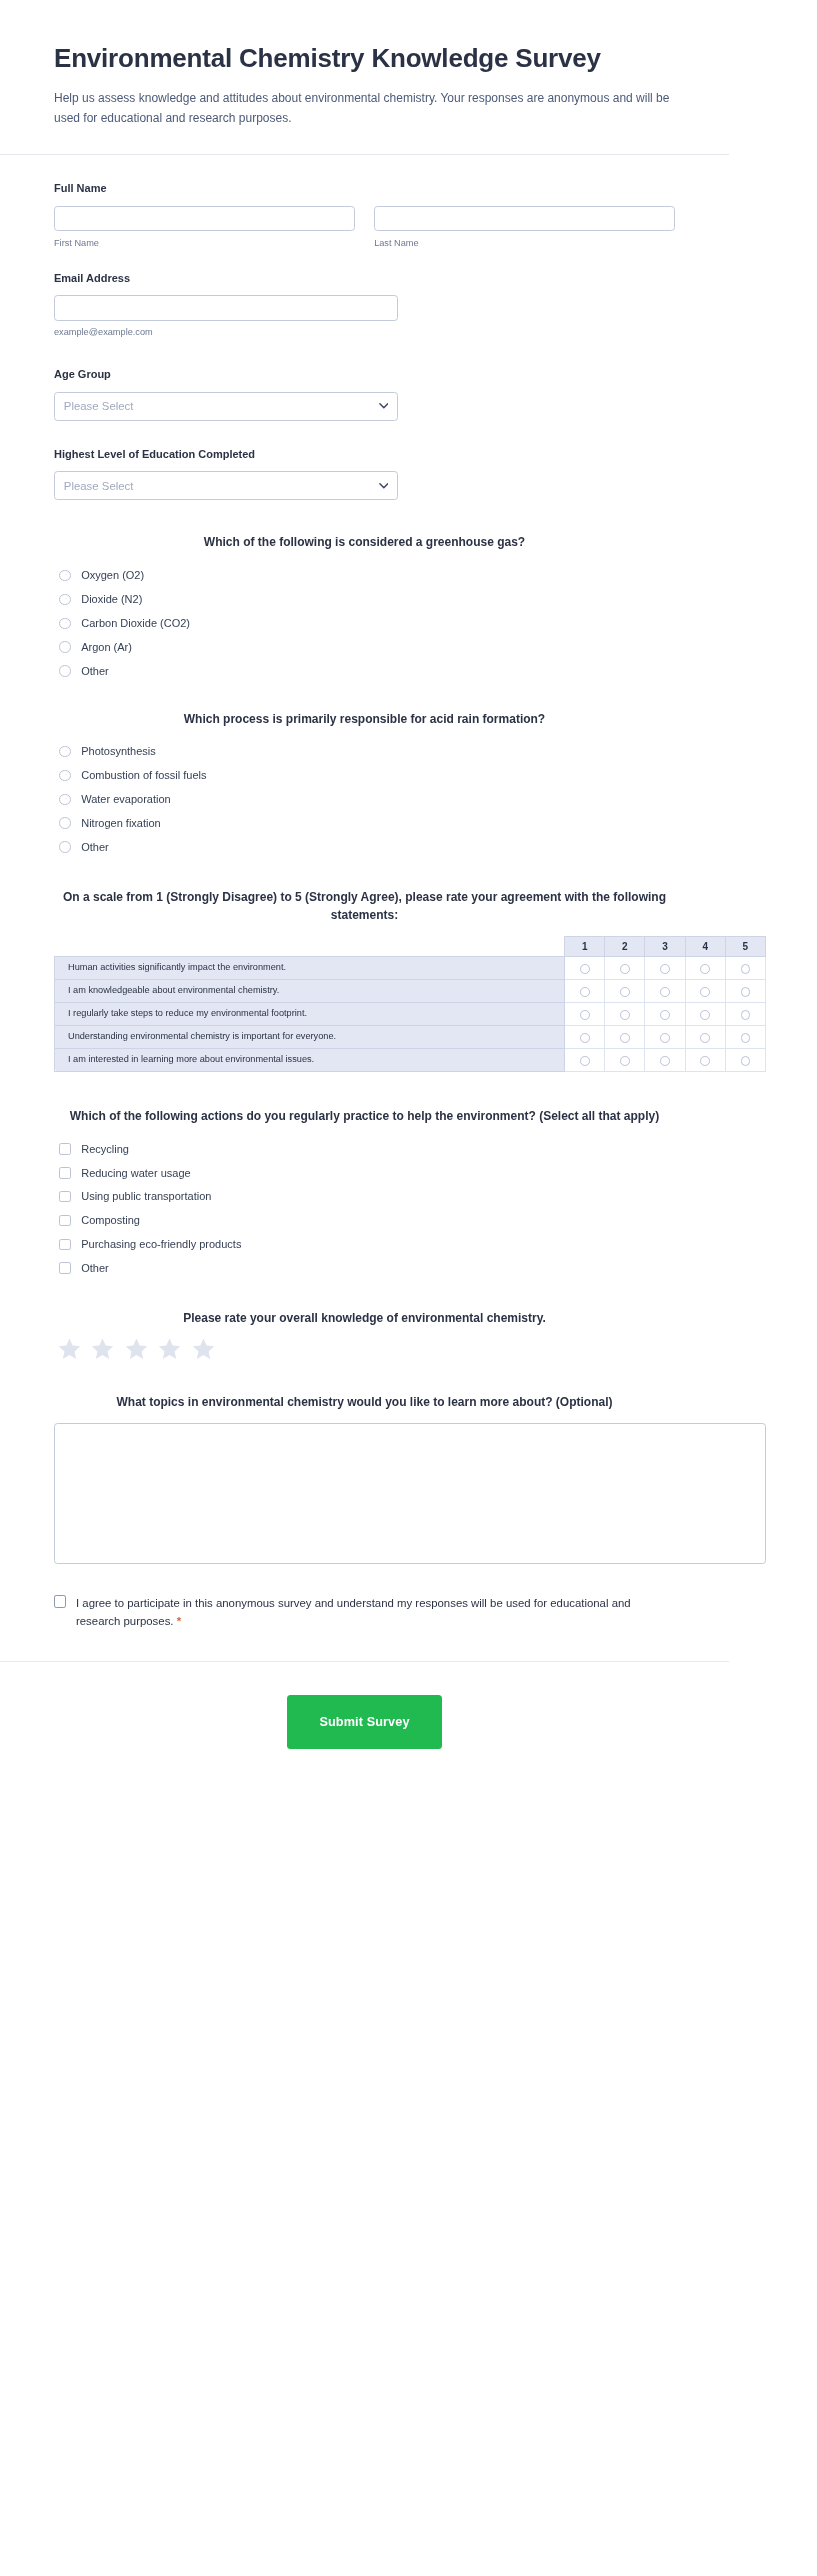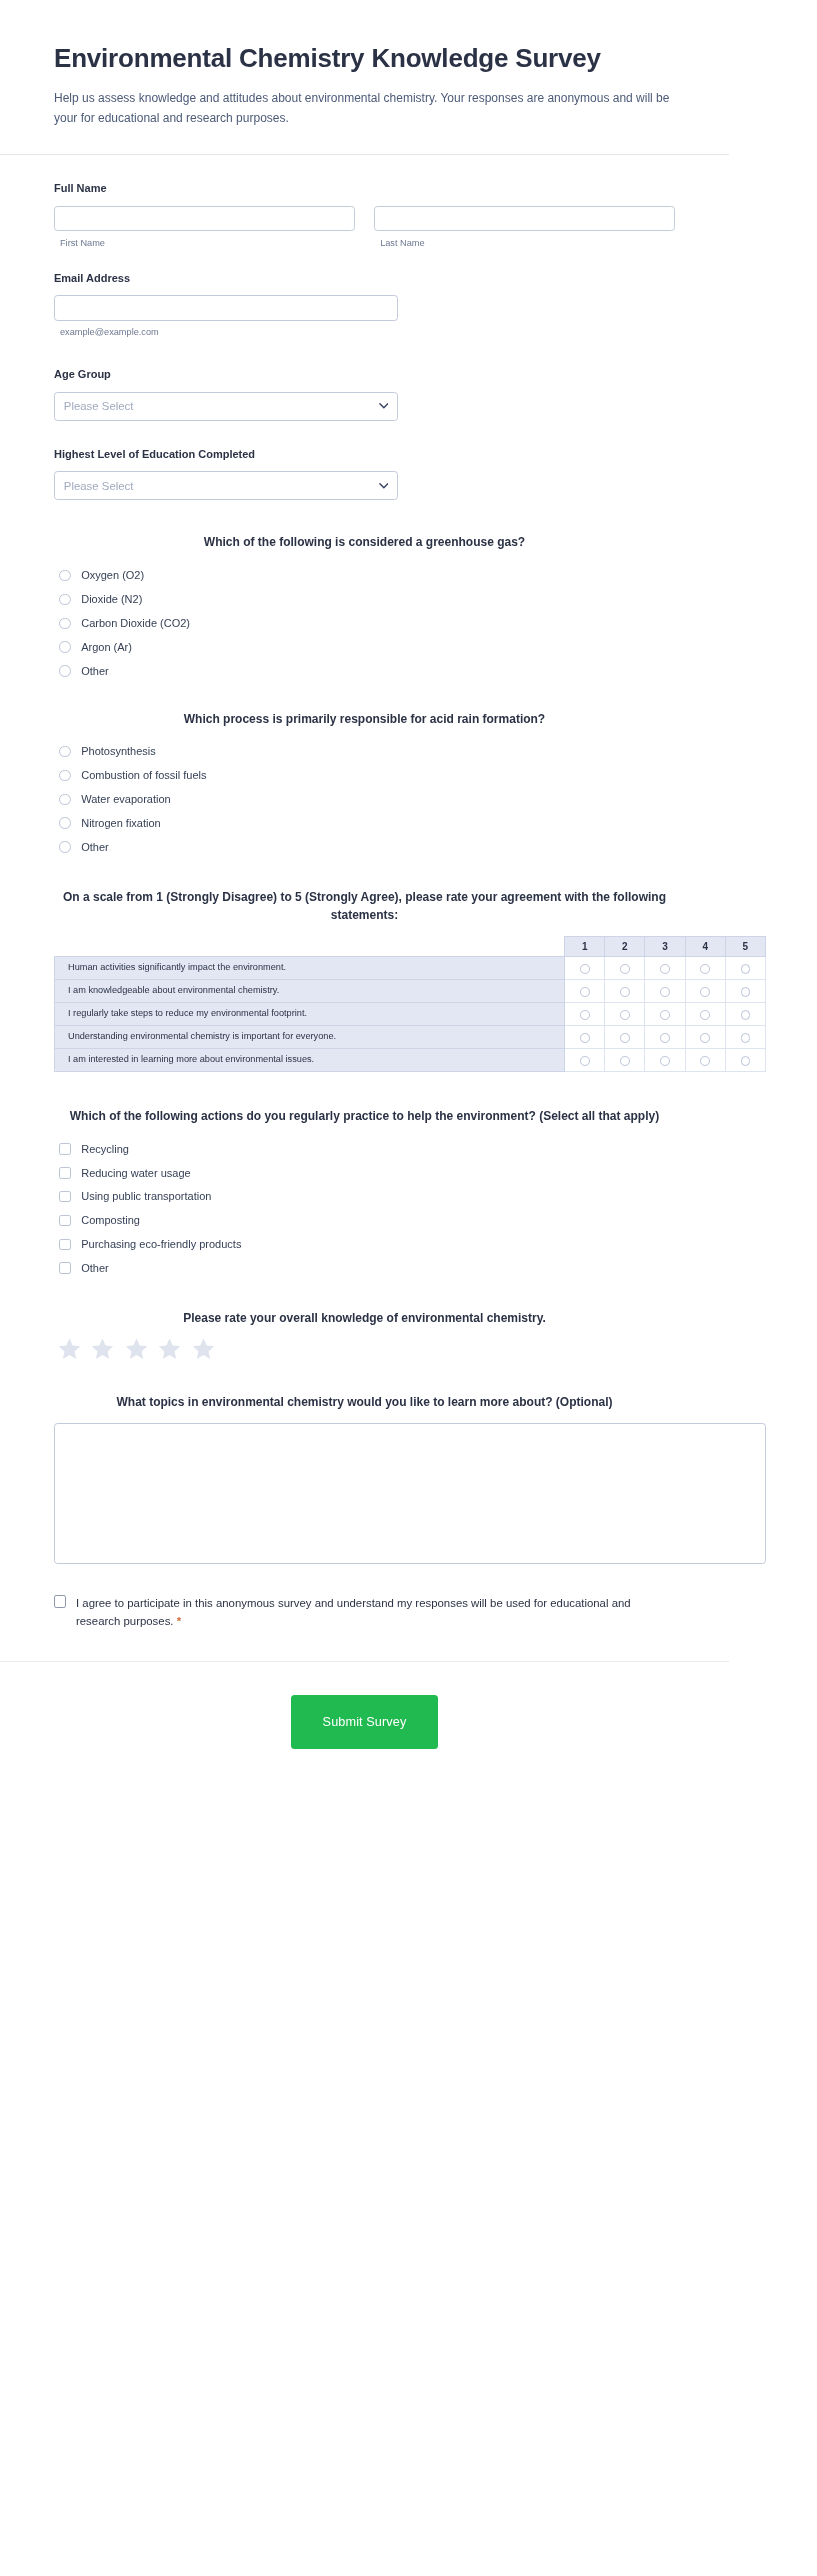--- a/index.html
+++ b/index.html
@@ -73,21 +73,20 @@
     max-width: 694px;
     text-align: center;
   }
 
   .sublabel {
     font-size: 9.2px;
     color: #6d7891;
     margin-top: 6.2px;
     display: block;
     font-weight: 400;
-    margin-left: 6px;
   }
 
   .text-input {
     width: 100%;
     height: 25.5px;
     border: 0.9px solid #c3cad9;
     border-radius: 3.5px;
     background: #fff;
     padding: 3.5px 7px;
     font-size: 11px;
@@ -284,37 +283,37 @@
   .form-footer {
     border-top: 0.9px solid #e9e9f0;
     padding: 33px 0 40px 0;
     text-align: center;
   }
   .submit-button {
     display: inline-block;
     background: #21ba51;
     color: #ffffff;
     font-size: 12.7px;
-    font-weight: 400;
+    font-weight: 700;
     font-family: "Liberation Sans", sans-serif;
     border: none;
     border-radius: 3.5px;
     padding: 20px 32px;
     cursor: pointer;
     letter-spacing: 0.1px;
   }
 </style>
 </head>
 <body>
 
 <div class="form-page">
 
   <div class="form-header">
     <h1 class="form-title">Environmental Chemistry Knowledge Survey</h1>
-    <p class="form-subtitle">Help us assess knowledge and attitudes about environmental chemistry. Your responses are anonymous and will be your for educational and research purposes.</p>
+    <p class="form-subtitle">Help us assess knowledge and attitudes about environmental chemistry. Your responses are anonymous and will be used for educational and research purposes.</p>
   </div>
 
   <div class="form-body">
 
     <div class="field-block">
       <label class="field-label">Full Name</label>
       <div class="name-row">
         <div class="name-col">
           <input class="text-input" type="text" placeholder="" style="">
           <span class="sublabel">First Name</span>

